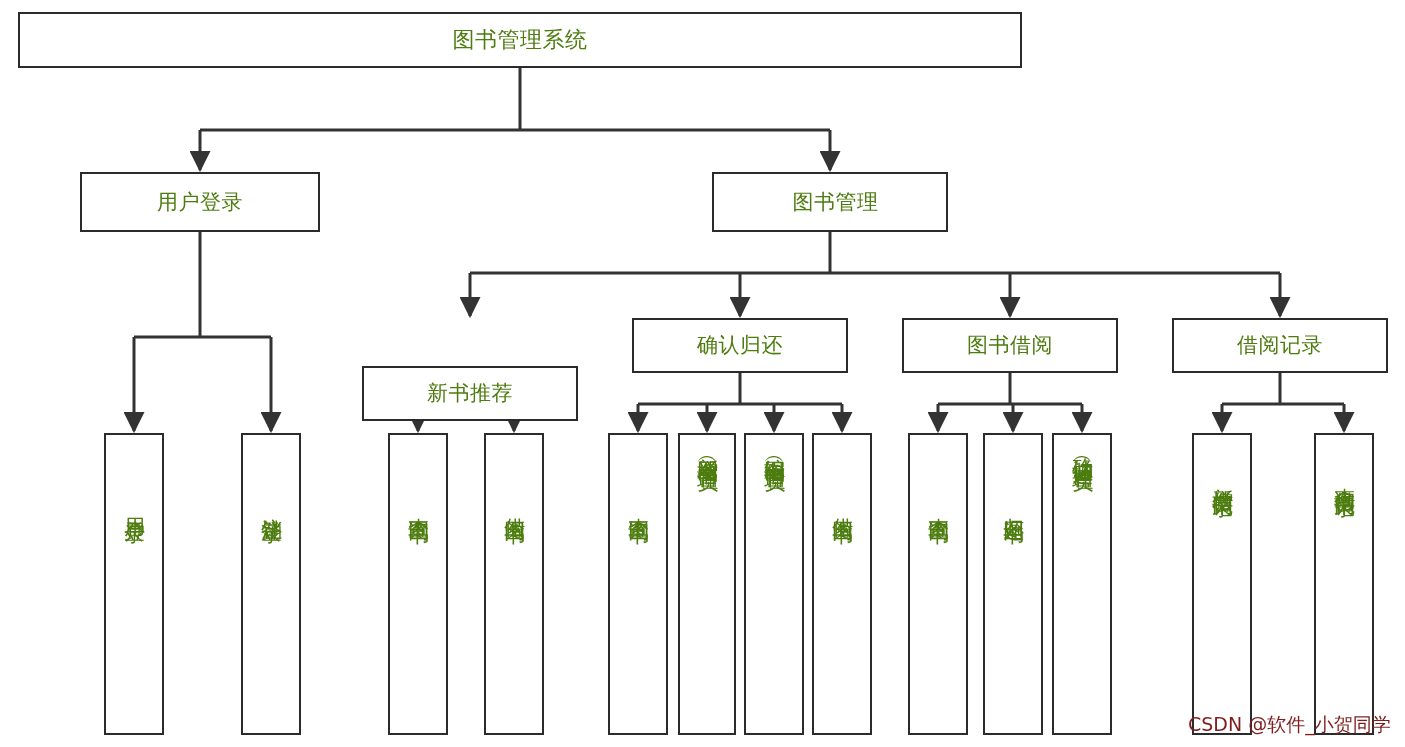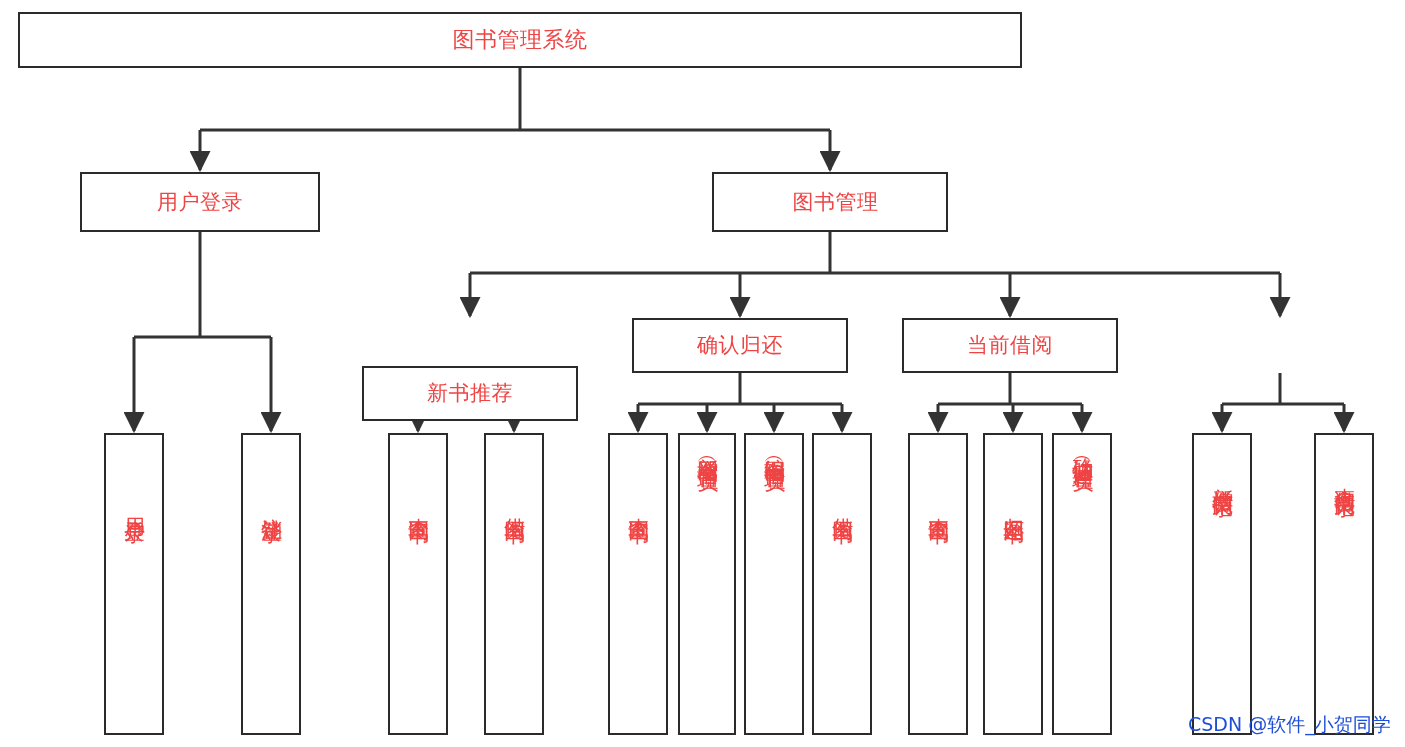--- a/index.html
+++ b/index.html
@@ -28,21 +28,21 @@
     position: absolute;
     box-sizing: border-box;
     background: #ffffff;
     border: 2px solid #2b2b2b;
     display: flex;
     align-items: center;
     justify-content: center;
     z-index: 2;
   }
   .node .label {
-    color: #ef4444;
+    color: #4d7c0f;
     font-size: 21px;
     line-height: 1.05;
     letter-spacing: 0.5px;
     white-space: nowrap;
   }
   .node.root .label { font-size: 22px; }
   .node.leaf {
     align-items: flex-start;
     justify-content: center;
     padding-top: 6px;
@@ -60,21 +60,21 @@
     padding-top: 60px;
   }
   .node.leaf.mid2 .label {
     padding-top: 30px;
   }
   .watermark {
     position: absolute;
     left: 1188px;
     top: 712px;
     font-size: 19px;
-    color: #1d4ed8;
+    color: #7f1d1d;
     white-space: nowrap;
     z-index: 5;
     font-family: "DejaVu Sans", "Liberation Sans", sans-serif;
   }
 </style>
 </head>
 <body>
 
 <div id="canvas">
 
@@ -135,23 +135,26 @@
 
   <div class="node" style="left:362px; top:318px; width:216px; height:55px;margin-top:48px;">
     <span class="label">新书推荐</span>
   </div>
 
   <div class="node" style="left:632px; top:318px; width:216px; height:55px;">
     <span class="label">确认归还</span>
   </div>
 
   <div class="node" style="left:902px; top:318px; width:216px; height:55px;">
-    <span class="label">当前借阅</span>
-  </div>
-
+    <span class="label">图书借阅</span>
+  </div>
+
+  <div class="node" style="left:1172px; top:318px; width:216px; height:55px;">
+    <span class="label">借阅记录</span>
+  </div>
 
   <div class="node leaf mid" style="left:104px; top:433px; width:60px; height:302px;">
     <span class="label">用户登录</span>
   </div>
 
   <div class="node leaf mid" style="left:241px; top:433px; width:60px; height:302px;">
     <span class="label">注销登录</span>
   </div>
 
   <div class="node leaf mid" style="left:388px; top:433px; width:60px; height:302px;">

